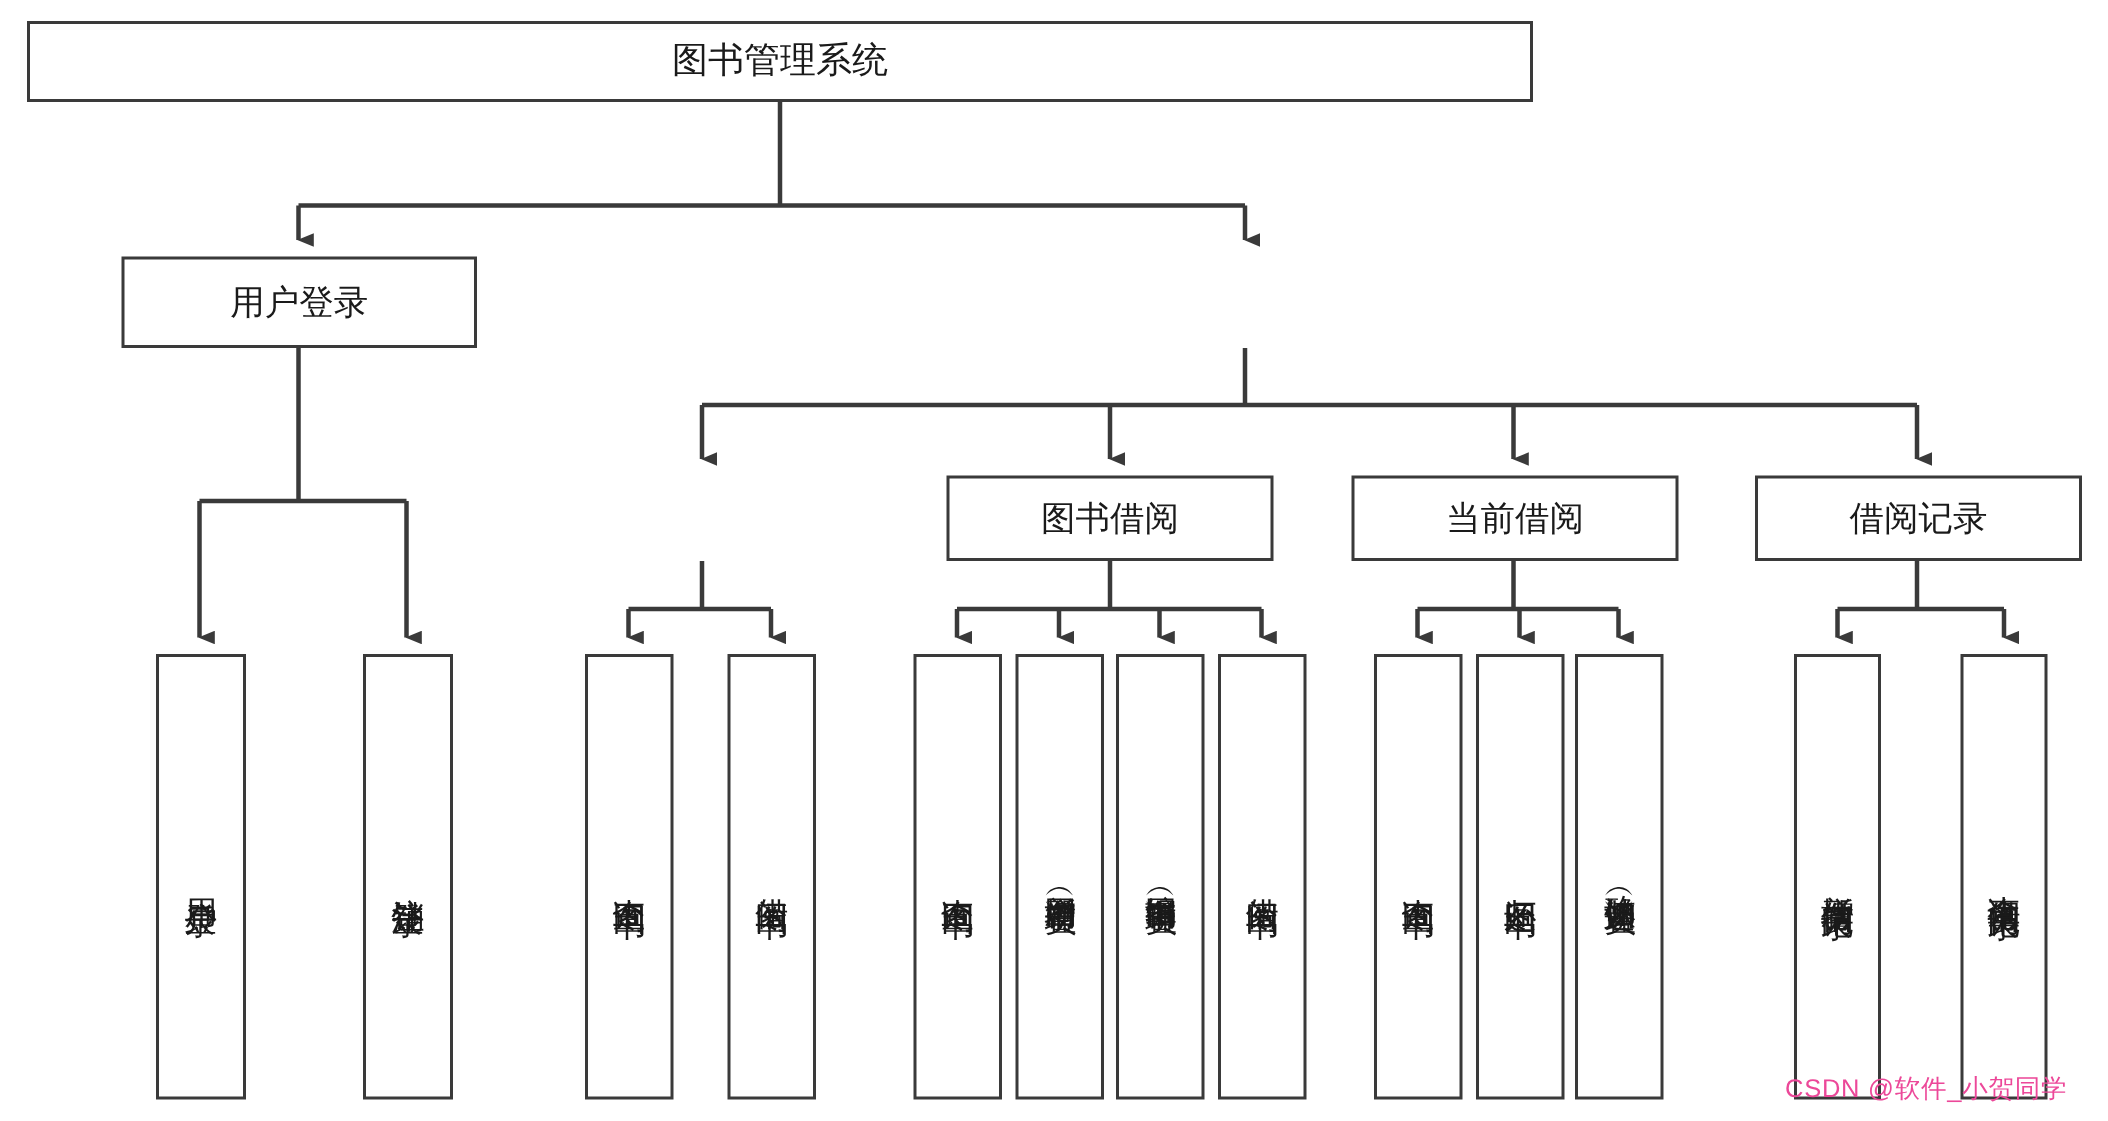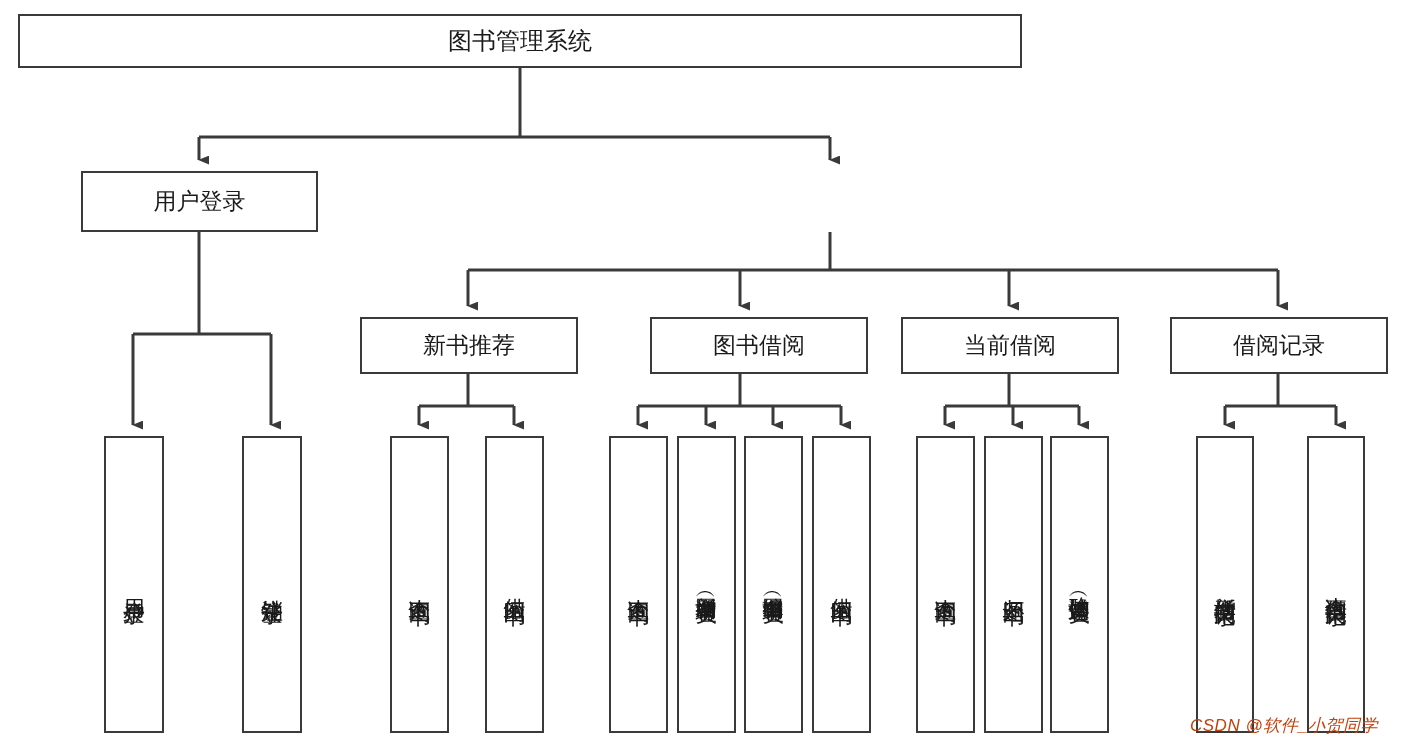--- a/index.html
+++ b/index.html
@@ -52,25 +52,24 @@
   .v-label {
     font-size: 22px;
     writing-mode: vertical-rl;
     text-orientation: upright;
     letter-spacing: 2px;
     line-height: 1;
   }
   .watermark {
     position: absolute;
     font-size: 17px;
-    color: #c2410c;
+    color: #ec4899;
     white-space: nowrap;
     user-select: none;
     letter-spacing: 0.5px;
-    font-style: italic;
   }
 </style>
 </head>
 <body>
 
 <div id="diagram-root">
 
   <svg class="canvas" viewBox="0 0 1405 747" xmlns="http://www.w3.org/2000/svg">
     <defs>
       <marker id="arrowhead" markerWidth="9" markerHeight="11" refX="4.5" refY="10.2" orient="auto" markerUnits="userSpaceOnUse">
@@ -125,24 +124,21 @@
   </svg>
 
   <div class="node-box" style="left:18px; top:14px; width:1004px; height:54px;">
     <span class="node-label root-label">图书管理系统</span>
   </div>
 
   <div class="node-box" style="left:81px; top:171px; width:237px; height:61px;">
     <span class="node-label h-label">用户登录</span>
   </div>
 
-  <div class="node-box" style="left:360px; top:317px; width:218px; height:57px;">
-    <span class="node-label h-label">新书推荐</span>
-  </div>
-  <div class="node-box" style="left:631px; top:317px; width:218px; height:57px;margin-left:19px;">
+  <div class="node-box" style="left:631px; top:317px; width:218px; height:57px;">
     <span class="node-label h-label">图书借阅</span>
   </div>
   <div class="node-box" style="left:1170px; top:317px; width:218px; height:57px;">
     <span class="node-label h-label">借阅记录</span>
   </div>
   <div class="node-box" style="left:901px; top:317px; width:218px; height:57px;">
     <span class="node-label h-label">当前借阅</span>
   </div>
 
   <div class="node-box" style="left:104px; top:436px; width:60px; height:297px;">

